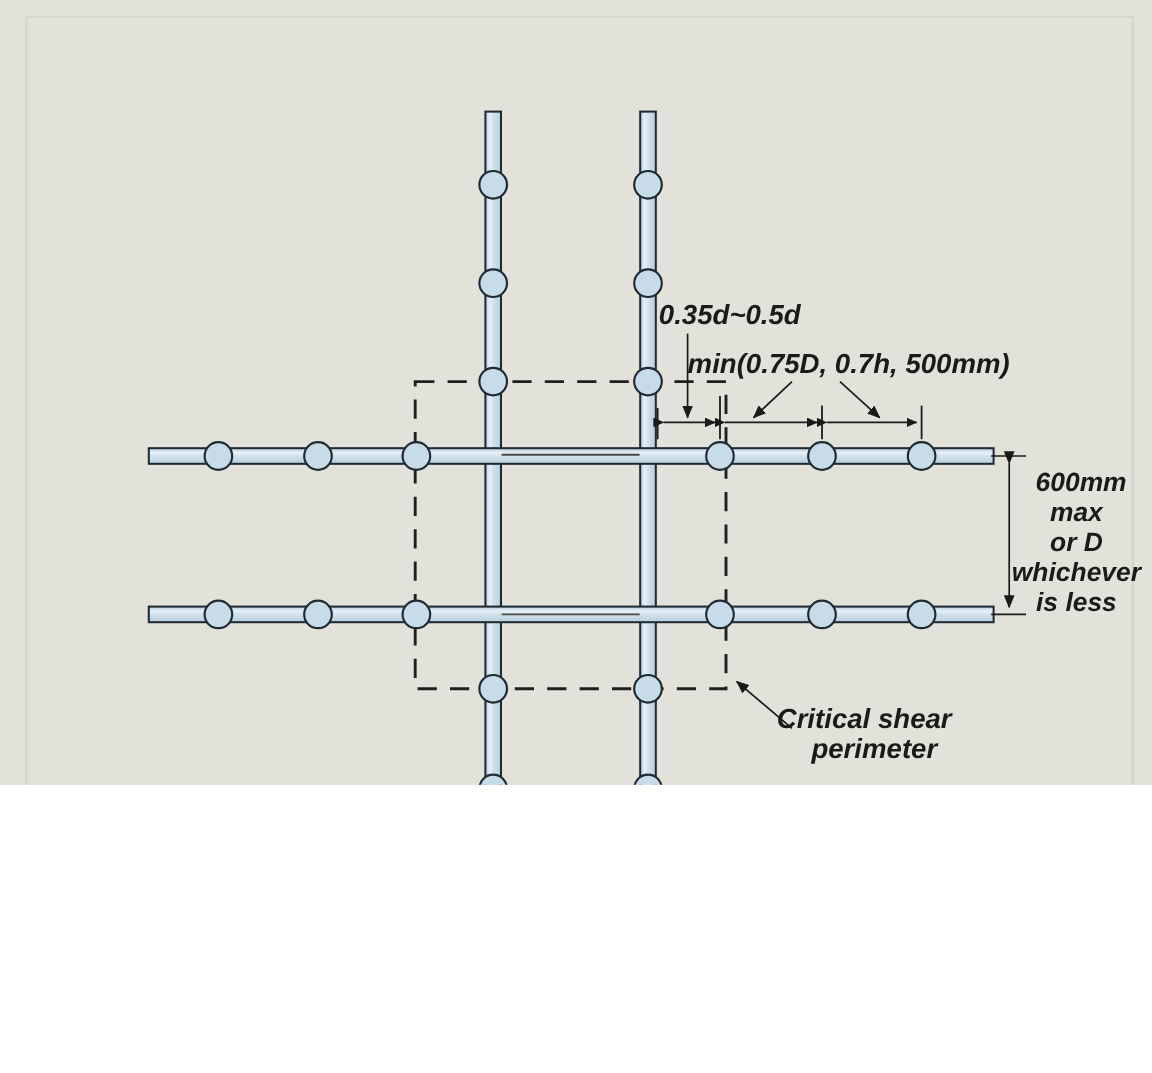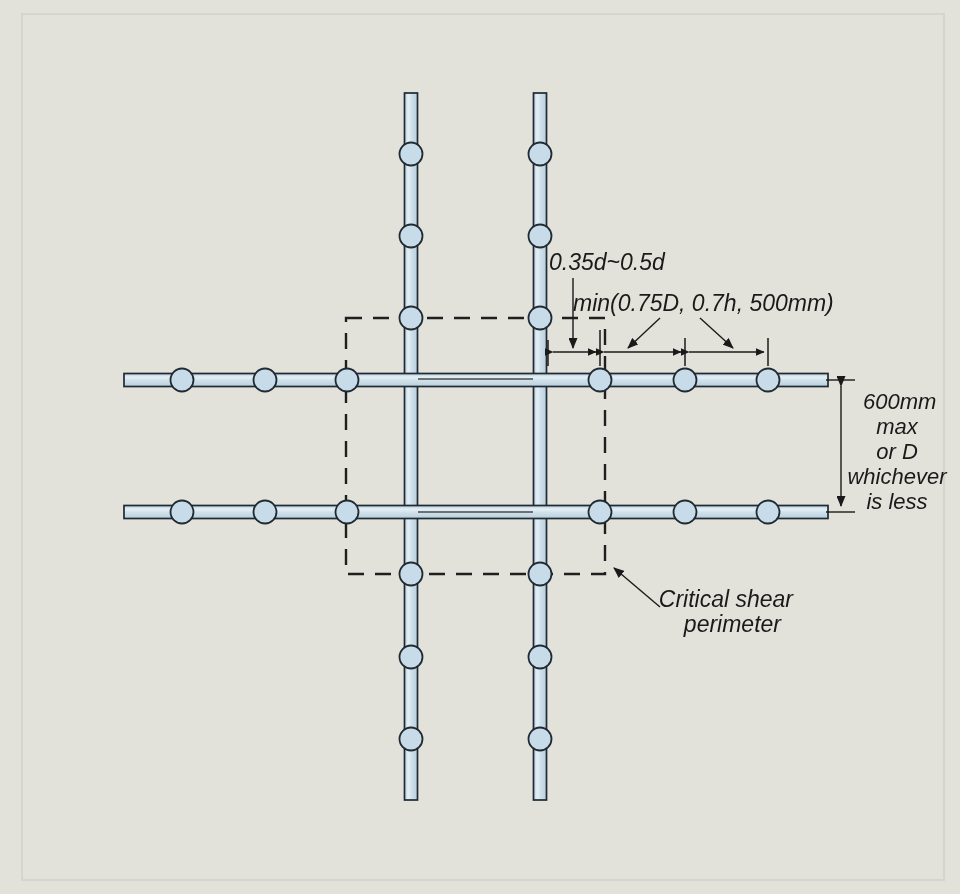--- a/index.html
+++ b/index.html
@@ -8,23 +8,24 @@
     background: #ffffff;
   }
   body {
     width: 960px;
     height: 894px;
     font-family: "Liberation Sans", sans-serif;
   }
   #stage {
     position: relative;
     width: 960px;
-    height: 894px;
+    height: 654px;
     background: #e3e2da;
     overflow: hidden;
+    font-weight: bold;
   }
   #stage svg {
     position: absolute;
     left: 0;
     top: 0;
   }
   text {
     font-family: "Liberation Sans", sans-serif;
     font-style: italic;
     fill: #1a1a1a;

